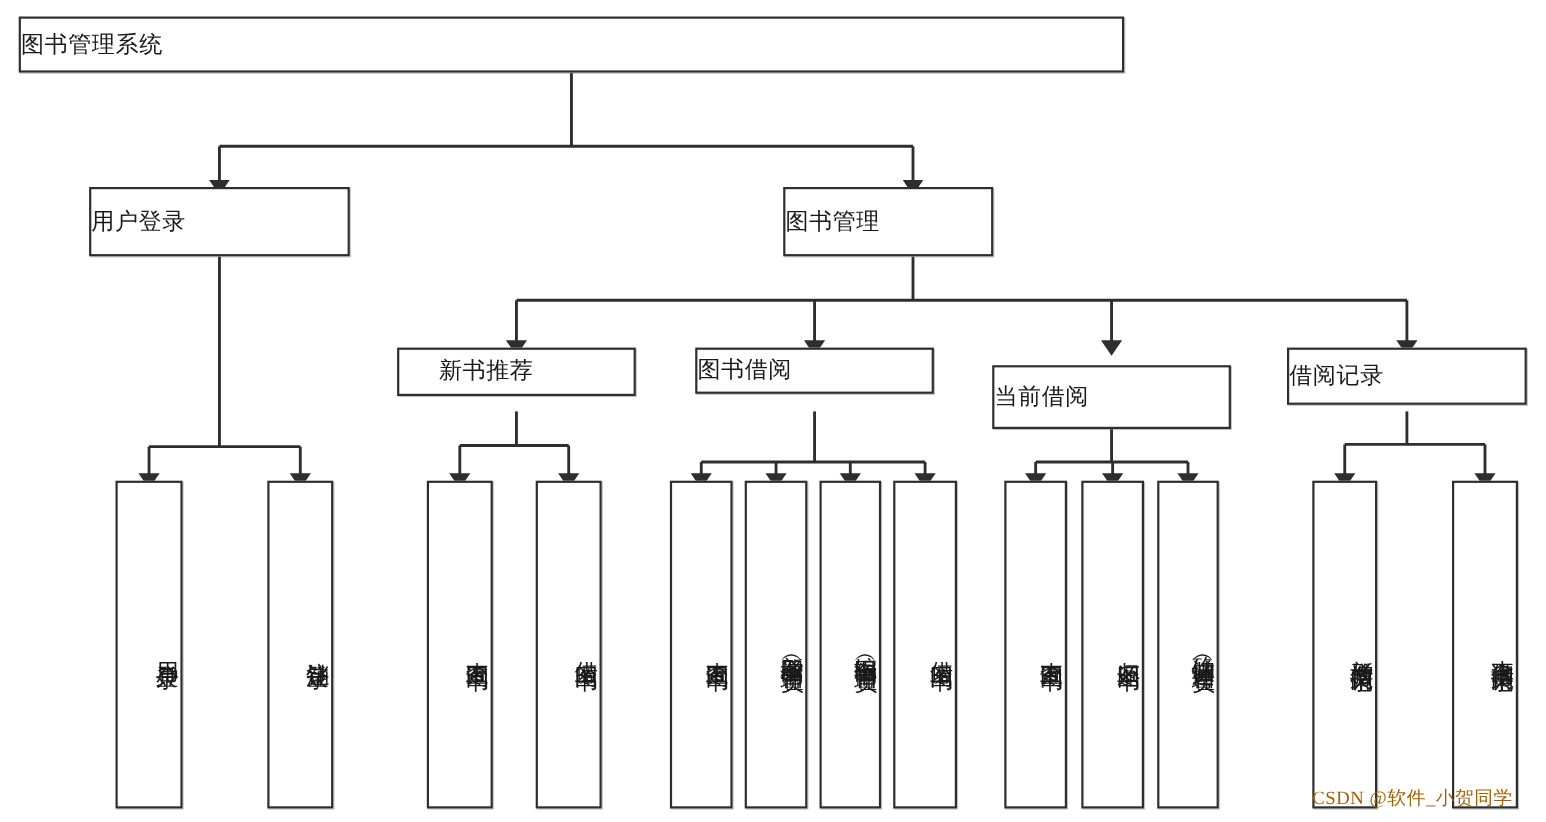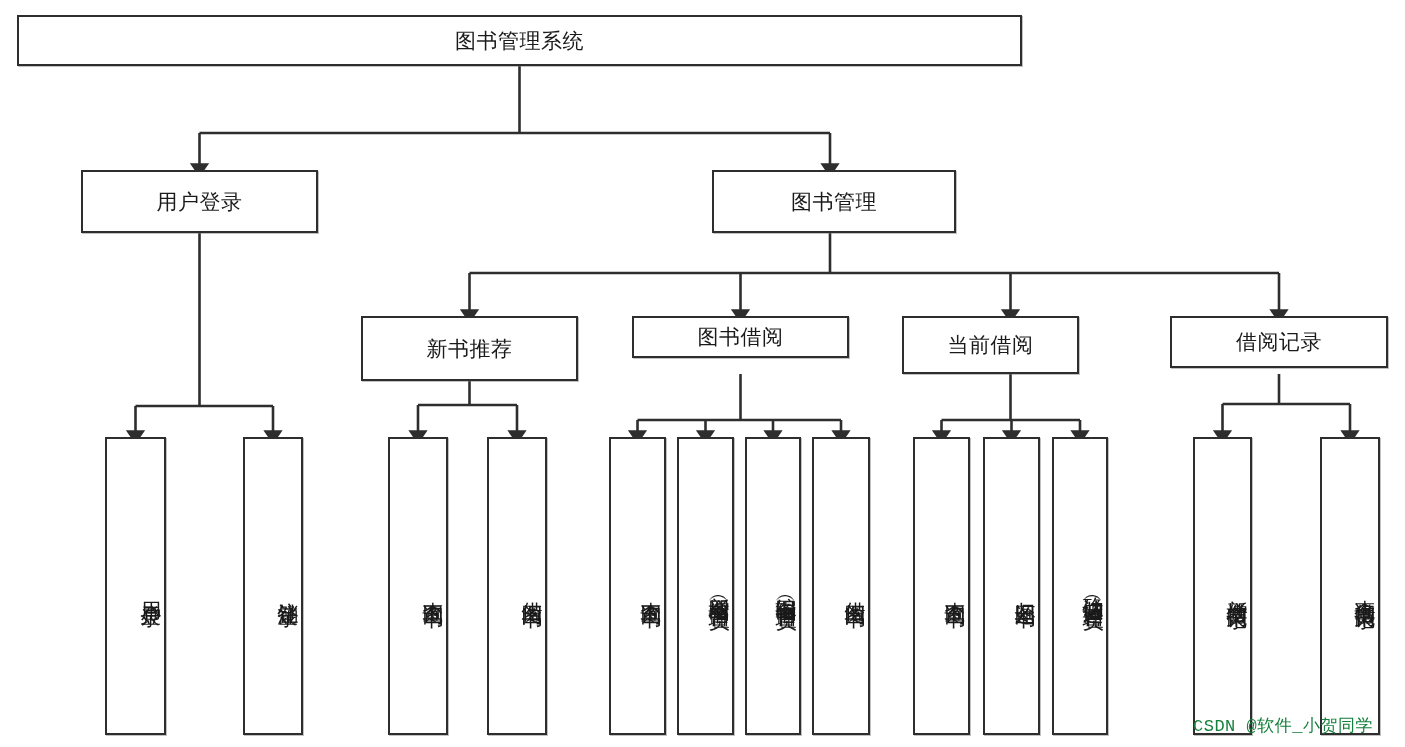--- a/index.html
+++ b/index.html
@@ -23,21 +23,21 @@
     height: 747px;
   }
   .node {
     position: absolute;
     box-sizing: border-box;
     border: 2px solid #2e2e2e;
     background: #ffffff;
     color: #1a1a1a;
     display: flex;
     align-items: center;
-    justify-content: center;
+    justify-content: flex-start;
     text-align: center;
     line-height: 1.22;
     box-shadow: 1px 1px 0 rgba(120,120,120,0.45);
   }
   .node.horiz {
     font-size: 21px;
     letter-spacing: 0.5px;
   }
   .node.vert {
     writing-mode: vertical-rl;
@@ -49,24 +49,24 @@
     justify-content: center;
   }
   .node.vert .vtext {
     writing-mode: vertical-rl;
     text-orientation: upright;
     display: block;
   }
   .watermark {
     position: absolute;
     font-size: 17px;
-    color: #15803d;
+    color: #a16207;
     letter-spacing: 0.5px;
     white-space: nowrap;
-    font-family: Liberation Mono, monospace;
+    font-family: Liberation Serif, serif;
   }
 </style>
 </head>
 <body>
 
 <div id="canvas">
   <svg id="wires" xmlns="http://www.w3.org/2000/svg">
     <defs>
       <marker id="arrowhead" markerWidth="9" markerHeight="9" refX="2.2" refY="4.1" orient="auto" markerUnits="strokeWidth">
         <path d="M0,0.4 L0,7.8 L5.4,4.1 z" fill="#2e2e2e"></path>
@@ -109,30 +109,30 @@
       </g>
   </svg>
 
   <div id="node-layer">
       <div class="node horiz" style="left: 17px; top: 15px; width: 1005px; height: 51px;">
         <span class="">图书管理系统</span>
       </div>
       <div class="node horiz" style="left: 81px; top: 170px; width: 237px; height: 63px;">
         <span class="">用户登录</span>
       </div>
-      <div class="node horiz" style="left: 712px; top: 170px; width: 244px; height: 63px;">
+      <div class="node horiz" style="left: 712px; top: 170px; width: 191px; height: 63px;">
         <span class="">图书管理</span>
       </div>
-      <div class="node horiz" style="left: 361px; top: 316px; width: 217px; height: 65px;">
+      <div class="node horiz" style="left: 361px; top: 316px; width: 217px; height: 44px; padding-left: 36px;">
         <span class="">新书推荐</span>
       </div>
       <div class="node horiz" style="left: 632px; top: 316px; width: 217px; height: 42px;">
         <span class="">图书借阅</span>
       </div>
-      <div class="node horiz" style="left: 902px; top: 316px; width: 177px; height: 58px;">
+      <div class="node horiz" style="left: 902px; top: 332px; width: 217px; height: 58px;">
         <span class="">当前借阅</span>
       </div>
       <div class="node horiz" style="left: 1170px; top: 316px; width: 218px; height: 52px;">
         <span class="">借阅记录</span>
       </div>
       <div class="node vert" style="left: 105px; top: 437px; width: 61px; height: 298px;">
         <span class="vtext">用户登录</span>
       </div>
       <div class="node vert" style="left: 243px; top: 437px; width: 60px; height: 298px;">
         <span class="vtext">注销登录</span>

